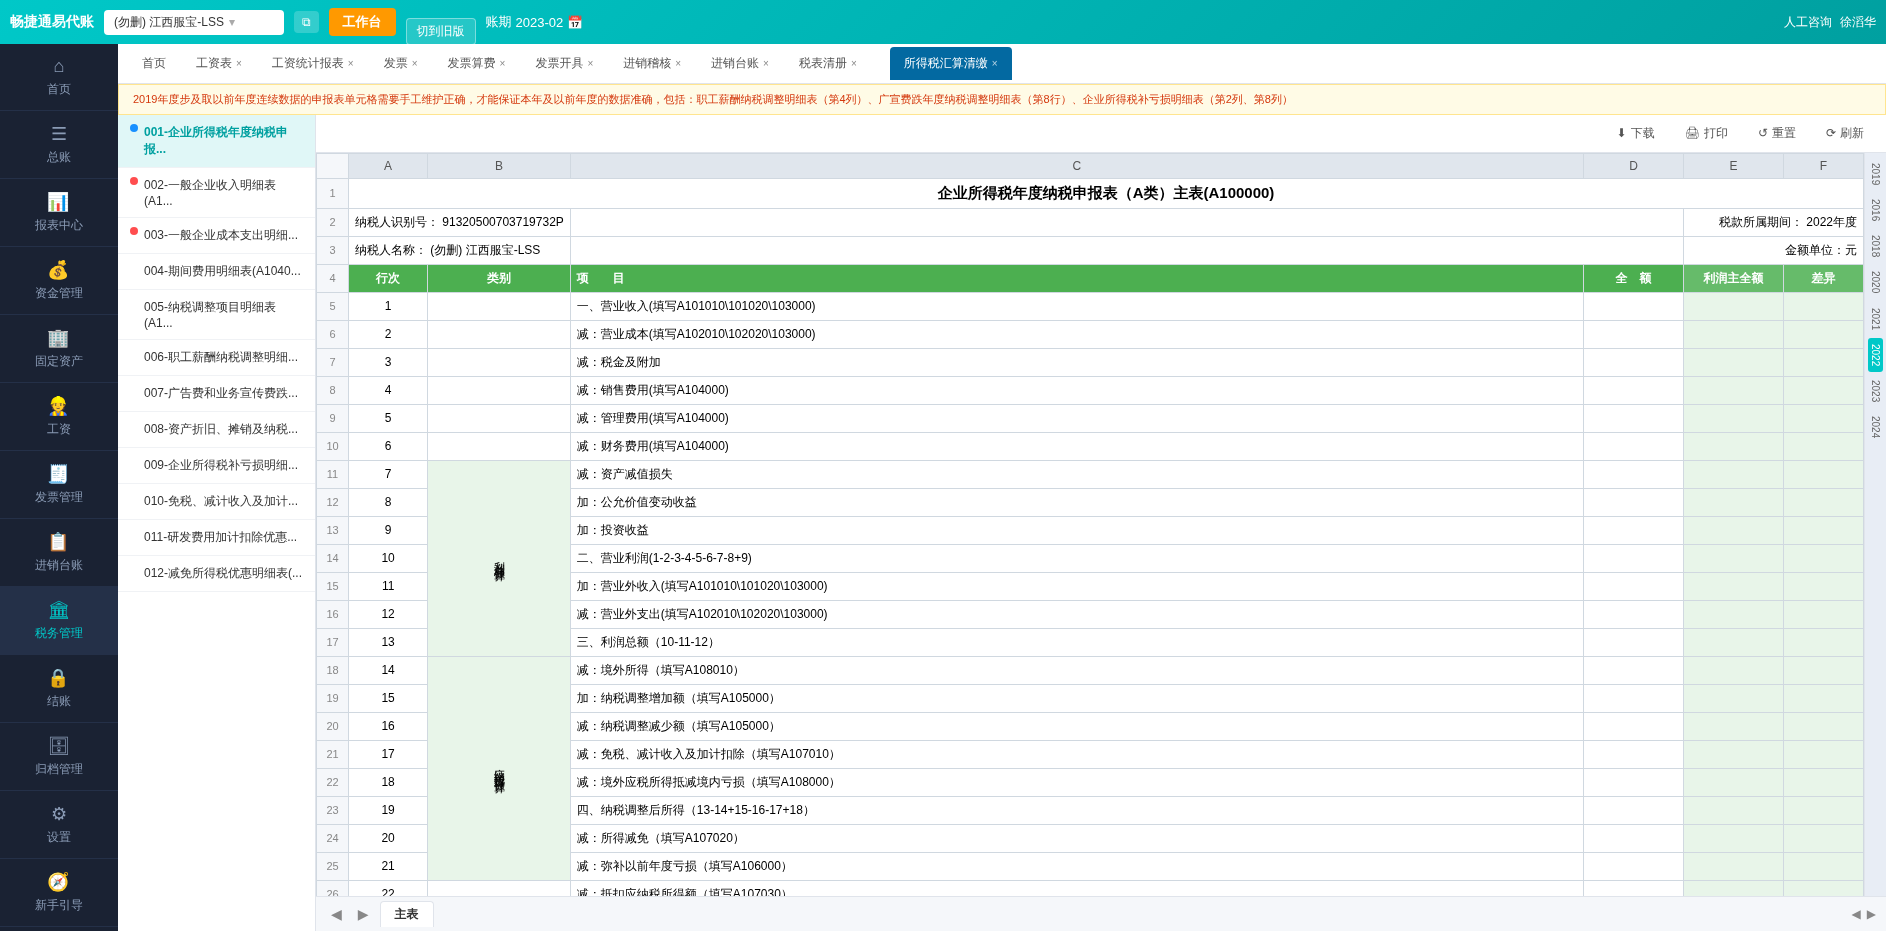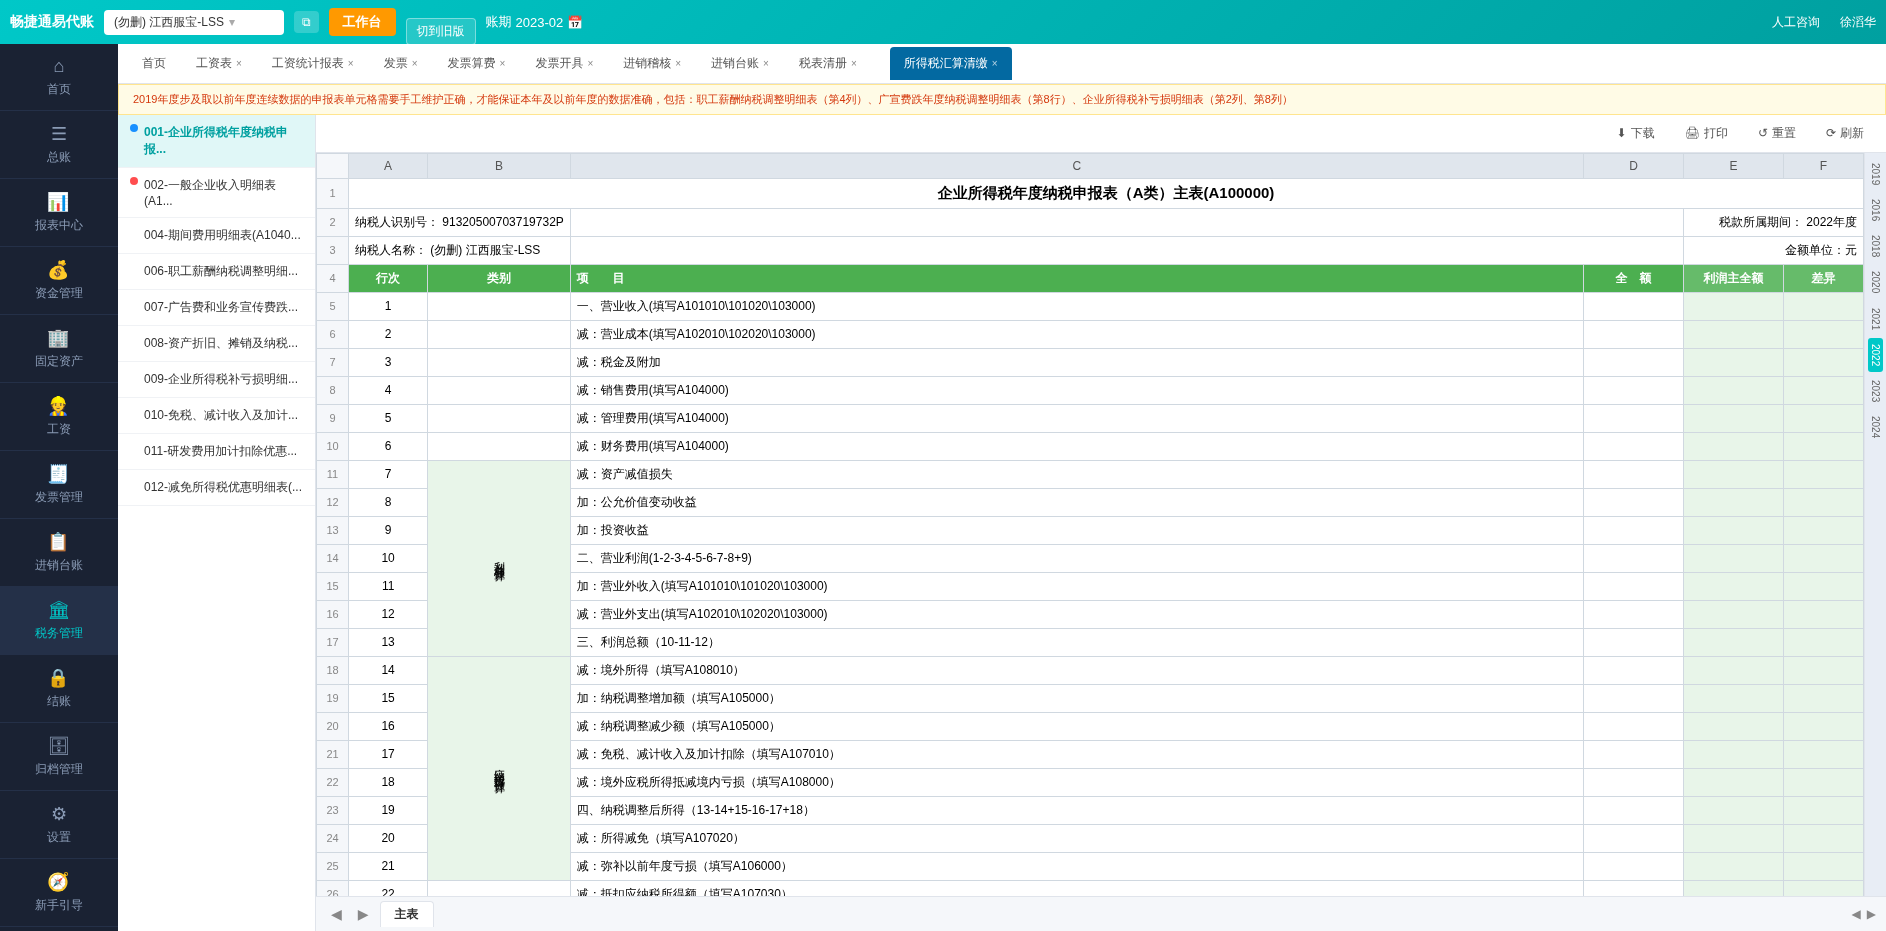--- a/index.html
+++ b/index.html
@@ -66,21 +66,21 @@
       color: white;
       font-size: 13px;
       display: flex;
       align-items: center;
       gap: 4px;
     }
     .top-bar-right {
       margin-left: auto;
       display: flex;
       align-items: center;
-      gap: 20px;
+      gap: 8px;
       color: white;
       font-size: 12px;
     }
     .top-bar-right span { cursor: pointer; }
 
     
     .main-layout {
       display: flex;
       flex: 1;
       overflow: hidden;
@@ -466,21 +466,28 @@
       <div class="left-panel">
         <div class="left-panel-item active">
           <span class="status-dot" style="background:#1890ff"></span>
           <span>001-企业所得税年度纳税申报...</span>
         </div>
         <div class="left-panel-item">
           <span class="status-dot" style="background:#ff4d4f"></span>
           <span>002-一般企业收入明细表(A1...</span>
         </div>
         <div class="left-panel-item">
+          <span class="status-dot" style="background:#ff4d4f"></span>
+          <span>003-一般企业成本支出明细...</span>
+        </div>
+        <div class="left-panel-item">
           <span style="padding-left:14px">004-期间费用明细表(A1040...</span>
+        </div>
+        <div class="left-panel-item">
+          <span style="padding-left:14px">005-纳税调整项目明细表(A1...</span>
         </div>
         <div class="left-panel-item">
           <span style="padding-left:14px">006-职工薪酬纳税调整明细...</span>
         </div>
         <div class="left-panel-item">
           <span style="padding-left:14px">007-广告费和业务宣传费跌...</span>
         </div>
         <div class="left-panel-item">
           <span style="padding-left:14px">008-资产折旧、摊销及纳税...</span>
         </div>

